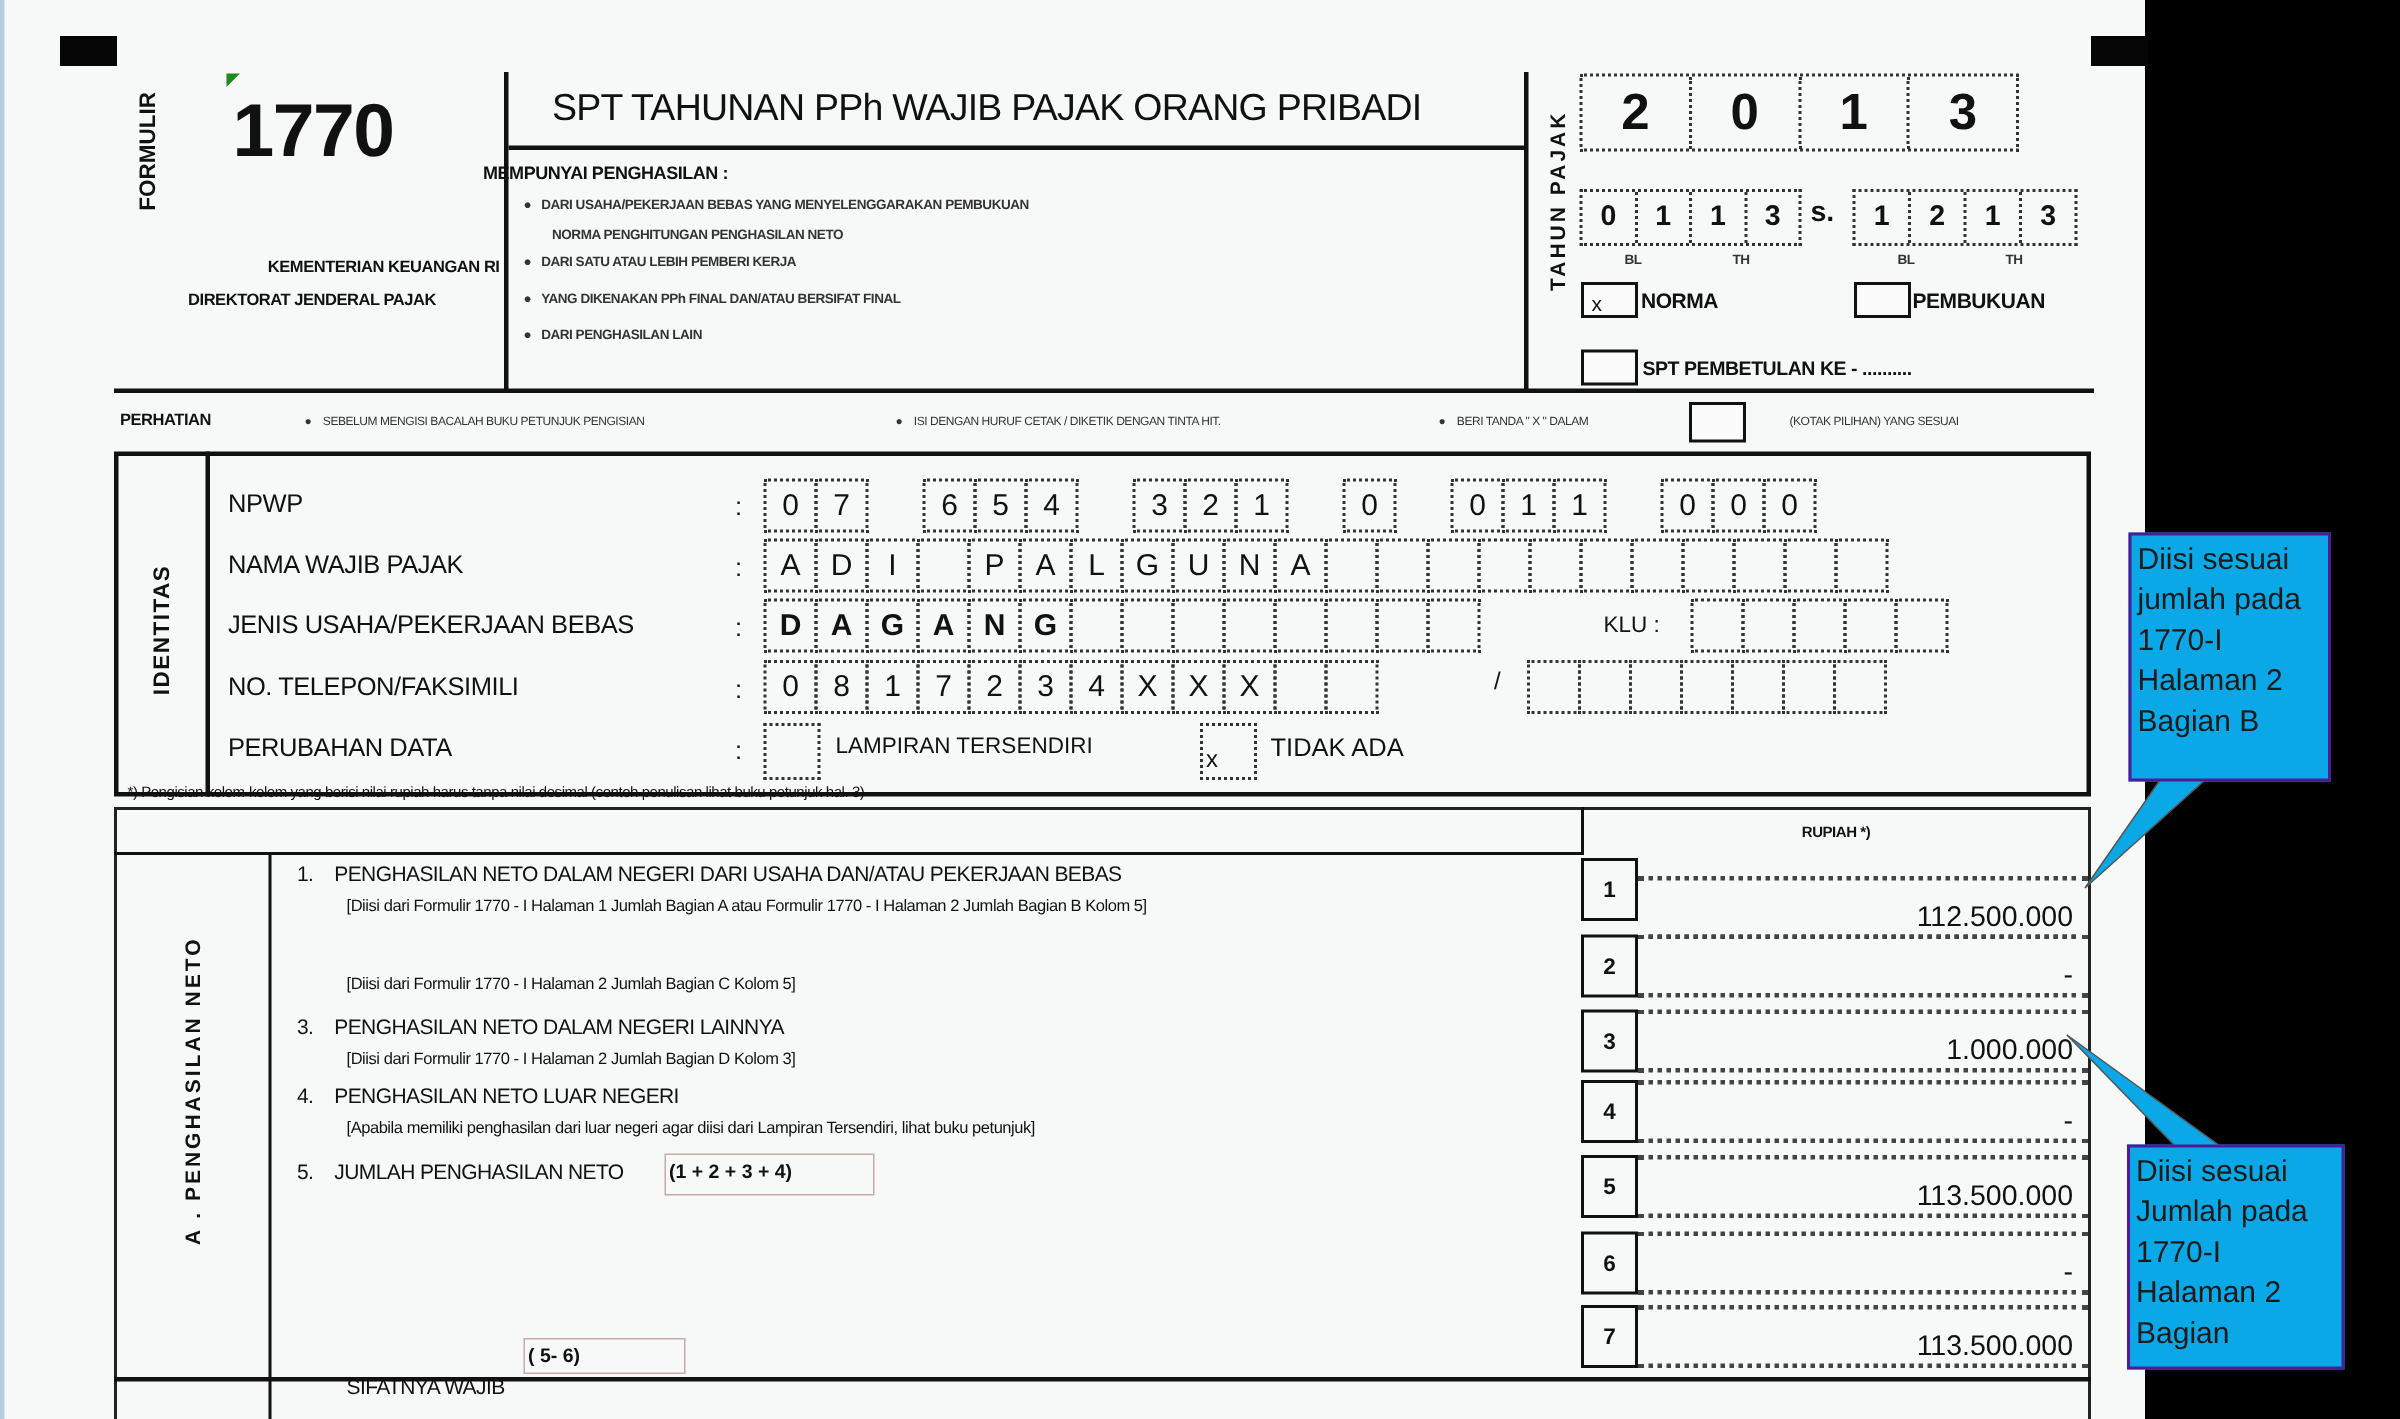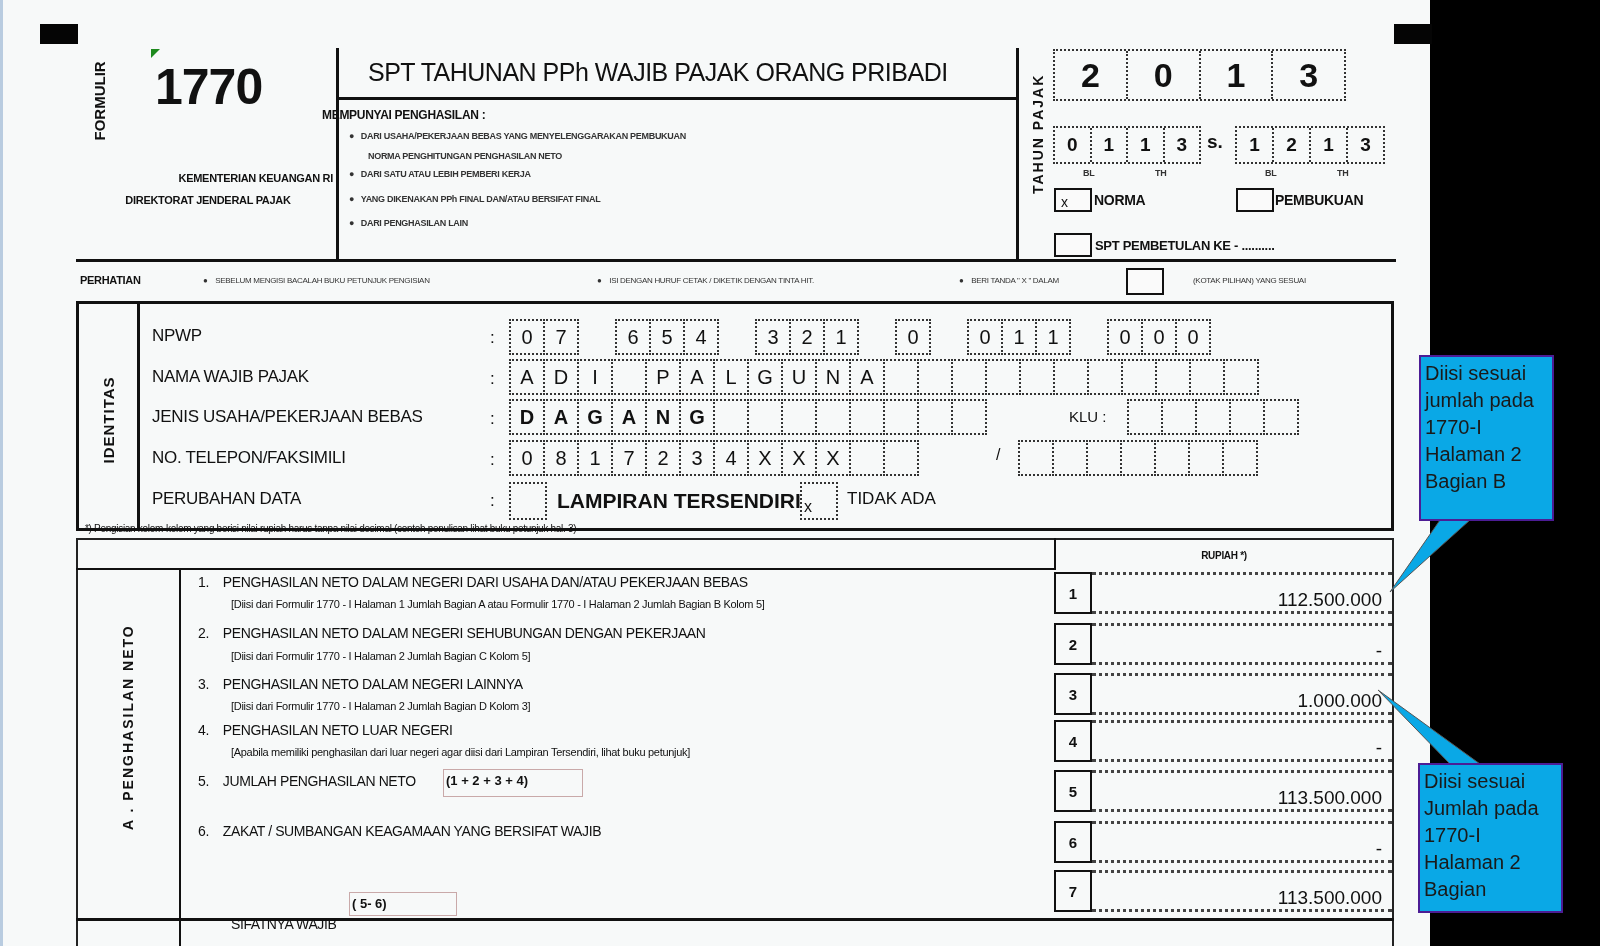--- a/index.html
+++ b/index.html
@@ -201,49 +201,47 @@
       <div class="c"></div>
       <div class="c"></div>
       <div class="c"></div>
       <div class="c"></div>
       <div class="c"></div>
     </div>
 
   <div class="row-label" style="top:489px;">PERUBAHAN DATA</div>
   <div class="colon" style="top:491px;">:</div>
   <div class="abs" style="left:506px;top:482px;width:38px;height:38px;border:2px dotted #333;box-sizing:border-box;"></div>
-  <div class="abs" style="left:554px;top:489px;font-size:21px;font-weight:bold;">LAMPIRAN TERSENDIRI</div>
+  <div class="abs" style="left:554px;top:489px;font-size:15px;">LAMPIRAN TERSENDIRI</div>
   <div class="abs" style="left:797px;top:482px;width:38px;height:38px;border:2px dotted #333;box-sizing:border-box;font-size:16px;padding:14px 0 0 2px;">x</div>
   <div class="abs" style="left:844px;top:489px;font-size:17px;">TIDAK ADA</div>
 
   <div class="abs" style="left:73px;top:538px;width:1318px;height:408px;border:2px solid #222;border-bottom:none;box-sizing:border-box;"></div>
   <div class="hline" style="left:73px;top:568px;width:980px;height:2px;"></div>
   <div class="vline" style="left:1051px;top:538px;width:2px;height:32px;"></div>
   <div class="vline" style="left:176px;top:570px;width:2px;height:376px;"></div>
   <div class="hline" style="left:73px;top:918px;width:1318px;height:3px;"></div>
   <div class="abs" style="left:82px;top:523px;font-size:10px;letter-spacing:-0.3px;">*) Pengisian kolom-kolom yang berisi nilai rupiah harus tanpa nilai desimal (contoh penulisan lihat buku petunjuk hal. 3)</div>
   <div class="abs small-b" style="left:1053px;top:550px;width:336px;text-align:center;font-size:10px;">RUPIAH *)</div>
   <div class="rot" style="left:20px;top:717px;width:210px;font-size:14px;letter-spacing:2px;">A . PENGHASILAN NETO</div>
 
   <div class="income-item" style="top:574px;"><span>1.</span>&nbsp;&nbsp;&nbsp;&nbsp;<span>PENGHASILAN NETO DALAM NEGERI DARI USAHA DAN/ATAU PEKERJAAN BEBAS</span></div>
   <div class="income-sub" style="top:598px;">[Diisi dari Formulir 1770 - I Halaman 1 Jumlah Bagian A atau Formulir 1770 - I Halaman 2 Jumlah Bagian B Kolom 5]</div>
-  <div class="income-item" style="top:625px;"><span>2.</span>&nbsp;&nbsp;&nbsp;&nbsp;<span>PENGHASILAN NETO DALAM NEGERI SEHUBUNGAN DENGAN PEKERJAAN</span></div>
   <div class="income-sub" style="top:650px;">[Diisi dari Formulir 1770 - I Halaman 2 Jumlah Bagian C Kolom 5]</div>
   <div class="income-item" style="top:676px;"><span>3.</span>&nbsp;&nbsp;&nbsp;&nbsp;<span>PENGHASILAN NETO DALAM NEGERI LAINNYA</span></div>
   <div class="income-sub" style="top:700px;">[Diisi dari Formulir 1770 - I Halaman 2 Jumlah Bagian D  Kolom 3]</div>
   <div class="income-item" style="top:722px;"><span>4.</span>&nbsp;&nbsp;&nbsp;&nbsp;<span>PENGHASILAN NETO LUAR NEGERI</span></div>
   <div class="income-sub" style="top:746px;">[Apabila memiliki penghasilan dari luar negeri agar diisi dari Lampiran Tersendiri, lihat buku petunjuk]</div>
   <div class="income-item" style="top:773px;"><span>5.</span>&nbsp;&nbsp;&nbsp;&nbsp;<span>JUMLAH PENGHASILAN NETO</span></div>
   <div class="abs" style="left:440px;top:769px;width:140px;height:28px;border:1px solid #c9a9a9;box-sizing:border-box;font-size:13px;font-weight:bold;padding:3px 0 0 2px;">(1 + 2 + 3 + 4)</div>
-  <div class="income-item" style="top:823px;"><span>6.</span>&nbsp;&nbsp;&nbsp;&nbsp;<span>ZAKAT / SUMBANGAN KEAGAMAAN YANG BERSIFAT WAJIB</span></div>
   <div class="abs" style="left:228px;top:916px;font-size:14px;letter-spacing:-0.4px;">SIFATNYA WAJIB</div>
   <div class="abs" style="left:346px;top:892px;width:108px;height:24px;border:1px solid #c9a9a9;box-sizing:border-box;font-size:13px;font-weight:bold;padding:3px 0 0 2px;">( 5- 6)</div>
 
   <div class="num-box" style="top:572px;">1</div>
-  <div class="amount" style="top:572px;text-align:right;">
+  <div class="amount" style="top:584px;text-align:right;">
       <span>112.500.000</span>
     </div>
   <div class="num-box" style="top:623px;">2</div>
   <div class="amount" style="top:623px;">
       <span>-</span>
     </div>
   <div class="num-box" style="top:673px;">3</div>
   <div class="amount" style="top:673px;">
       <span>1.000.000</span>
     </div>

